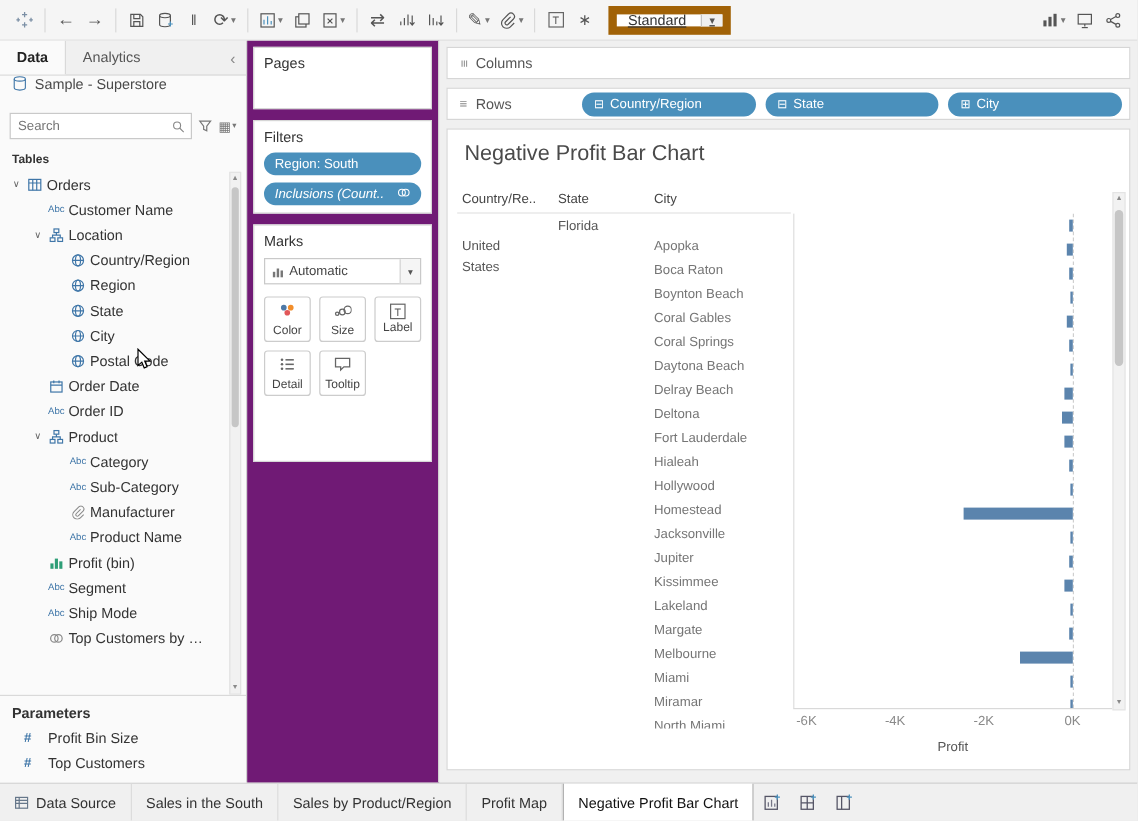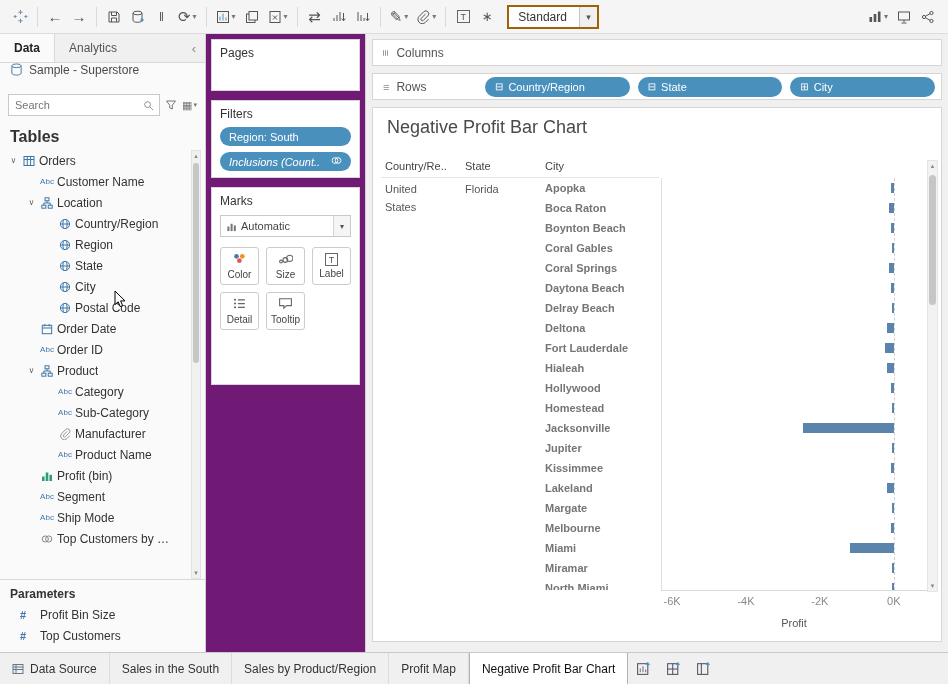--- a/index.html
+++ b/index.html
@@ -6,41 +6,41 @@
   html,body { width:948px; height:684px; overflow:hidden; background:#e8e8e8; }
   .app { width:948px; height:684px; font-family:"Liberation Sans", sans-serif; background:#f0f0f0; position:relative; overflow:hidden; }
 
   
   .toolbar { height:34px; background:#f5f5f5; border-bottom:1px solid #dcdcdc; display:flex; align-items:center; padding:0 8px; }
   .tb-btn { height:26px; min-width:24px; display:flex; align-items:center; justify-content:center; color:#555; font-size:15px; padding:0 4px; }
   .tb-glyph { display:flex; align-items:center; justify-content:center; }
   .tb-caret { font-size:8px; color:#777; margin-left:2px; }
   .tb-sep { width:1px; height:20px; background:#d9d9d9; margin:0 5px; }
   .tb-spacer { flex:1; }
-  .tb-select { display:flex; align-items:center; height:24px; border:2px solid #a16207; background:#fff; margin:0 8px; font-size:12px; color:#333; }
+  .tb-select { display:flex; align-items:center; height:24px; border:7px solid #a16207; background:#fff; margin:0 8px; font-size:12px; color:#333;text-decoration:underline; }
   .tb-select-label { padding:0 12px 0 9px; min-width:58px; }
   .tb-select-caret { width:18px; align-self:stretch; border-left:1px solid #c4c4c4; display:flex; align-items:center; justify-content:center; font-size:9px; color:#555; background:#f0f0f0; }
   .tbox { display:inline-flex; width:13px; height:13px; border:1px solid #666; align-items:center; justify-content:center; font-size:9px; color:#555; }
 
   
   .main { display:flex; height:618px; }
 
   
   .sidebar { width:206px; min-width:206px; background:#fafafa; border-right:1px solid #d0d0d0; display:flex; flex-direction:column; }
   .side-tabs { height:29px; display:flex; background:#f0f0f0; border-bottom:1px solid #d9d9d9; }
   .side-tab { padding:0 14px; display:flex; align-items:center; font-size:12px; color:#555; }
   .side-tab.active { background:#fafafa; color:#222; font-weight:700; border-right:1px solid #d9d9d9; }
   .side-collapse { margin-left:auto; width:22px; display:flex; align-items:center; justify-content:center; color:#888; font-size:13px; }
   .ds-row { height:28px; display:flex; align-items:flex-start; gap:6px; padding:0 10px; font-size:12px; color:#4a4a4a; }
   .search-row { display:flex; align-items:center; gap:5px; padding:3px 8px 6px; }
   .search-box { flex:1; display:flex; align-items:center; border:1px solid #c9c9c9; background:#fff; height:22px; padding:0 5px 0 6px; }
   .search-box input { border:none; outline:none; flex:1; width:40px; font-size:11px; color:#333; font-family:inherit; }
   .mini-btn { display:flex; align-items:center; justify-content:center; color:#777; }
   .mini-caret { font-size:7px; color:#777; margin-left:1px; }
-  .tables-label { font-size:16px; font-weight:700; color:#333; padding:6px 10px 4px; }
+  .tables-label { font-size:10px; font-weight:700; color:#333; padding:6px 10px 4px; }
   .tree { flex:1; position:relative; overflow:hidden; }
   .tree-row { height:21px; display:flex; align-items:center; font-size:12px; color:#333; white-space:nowrap; }
   .tree-caret { width:11px; font-size:8px; color:#666; text-align:center; flex:none; }
   .tree-ic { width:20px; display:flex; justify-content:center; align-items:center; flex:none; }
   .tree-label { overflow:hidden; text-overflow:ellipsis; }
   .ic-abc { font-size:8px; color:#3f76a8;text-align:center; }
   .ic-hash { font-size:11px; color:#3f76a8; font-weight:700; }
   .vscroll { position:absolute; top:0; right:4px; bottom:0; width:10px; background:#f1f1f1; border:1px solid #e2e2e2; }
   .vs-arrow { position:absolute; left:0; right:0; height:10px; display:flex; align-items:center; justify-content:center; font-size:6px; color:#8a8a8a; }
   .vs-arrow.down { bottom:0; }
@@ -73,23 +73,23 @@
   .rot90 { transform:rotate(90deg); }
   .shelf-pills { flex:1; display:flex; gap:8px; align-items:center; min-width:0; }
   .shelf-pill { height:20px; border-radius:10px; background:#4a90bc; color:#fff; font-size:11px; display:flex; align-items:center; padding:0 10px; gap:5px; flex:1 1 0; max-width:146px; }
   .shelf-pill .bx { font-size:10px; }
   .shelf-pill.measure { background:#26a97e; justify-content:center; flex:0 0 132px; }
   .sheet { flex:1; background:#fff; border:1px solid #d6d6d6; position:relative; overflow:hidden; }
   .sheet-title { position:absolute; top:9px; left:14px; font-size:18px; color:#4a4a4a; }
   .colhead { position:absolute; top:52px; font-size:11px; color:#444; }
   .colhead.c1 { left:12px; } .colhead.c2 { left:92px; } .colhead.c3 { left:172px; }
   .head-rule { position:absolute; top:69px; left:8px; width:278px; border-top:1px solid #e3e3e3; }
-  .country { position:absolute; top:72px; left:12px; width:62px; font-size:11px; color:#565656; line-height:18px; }
+  .country { position:absolute; top:88px; left:12px; width:62px; font-size:11px; color:#565656; line-height:18px; }
   .state { position:absolute; top:72px; left:92px; font-size:11px; color:#565656; line-height:18px; }
-  .citylist { position:absolute; top:70px; left:172px; width:114px; height:412px; overflow:hidden;font-weight:bold; }
+  .citylist { position:absolute; top:87px; left:172px; width:114px; height:412px; overflow:hidden; }
   .city { height:20px; line-height:20px; font-size:11px; color:#757575; white-space:nowrap; }
   .plot { position:absolute; top:70px; left:288px; width:266px; height:412px; border-left:1px solid #dedede; overflow:hidden; }
   .zero { position:absolute; top:0; bottom:0; border-left:1px dashed #cfcfcf; }
   .bar-row { height:20px; position:relative; }
   .bar { position:absolute; top:5px; height:10px; }
   .axis-line { position:absolute; top:482px; left:288px; width:266px; border-top:1px solid #d9d9d9; }
   .ticks { position:absolute; top:487px; left:288px; width:266px; height:14px; }
   .tick { position:absolute; transform:translateX(-50%); font-size:11px; color:#8a8a8a; }
   .xlabel { position:absolute; top:509px; left:288px; width:266px; text-align:center; font-size:11px; color:#565656; }
   .viz-scroll { position:absolute; top:52px; right:3px; width:11px; height:432px; background:#f2f2f2; border:1px solid #e4e4e4; }

